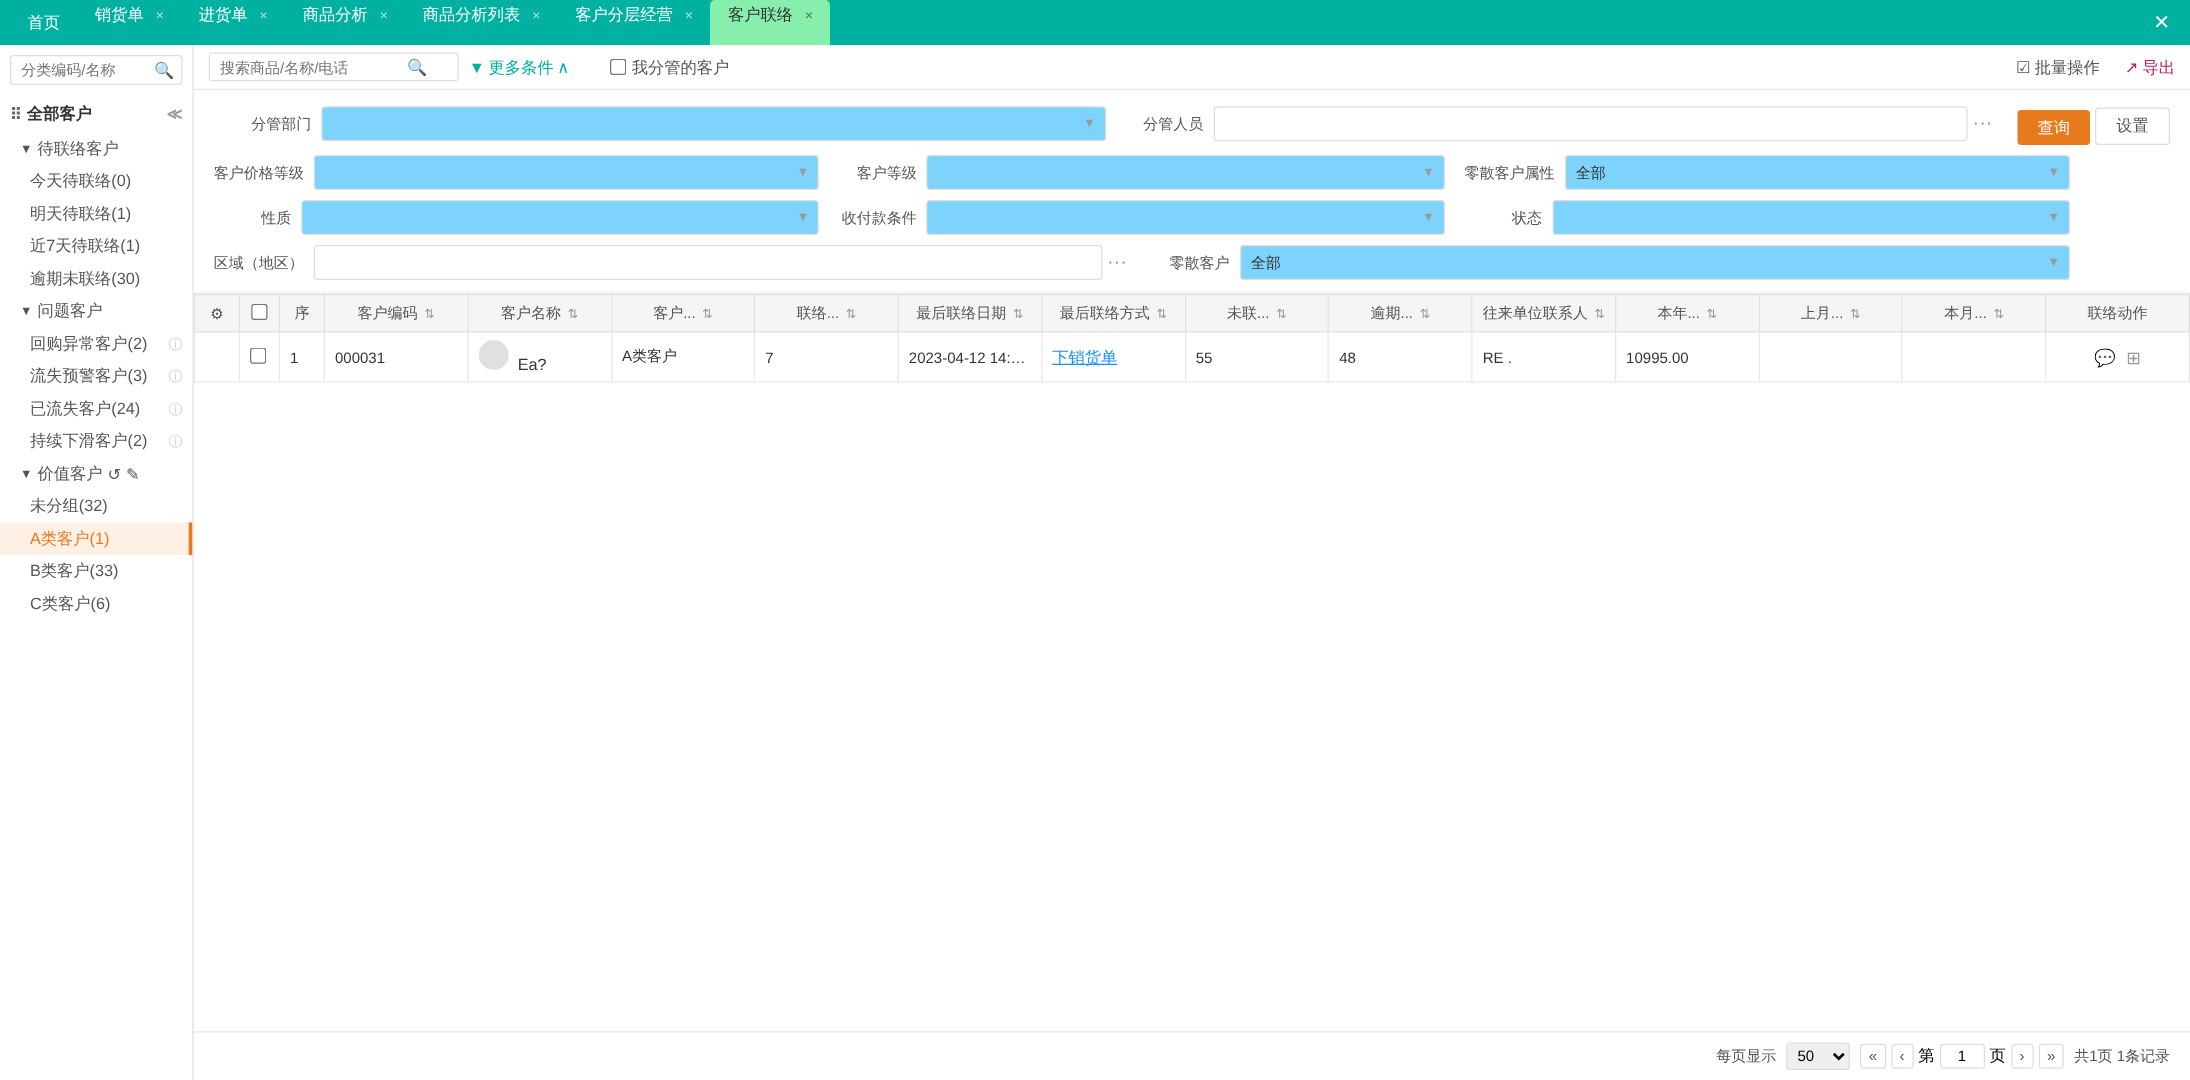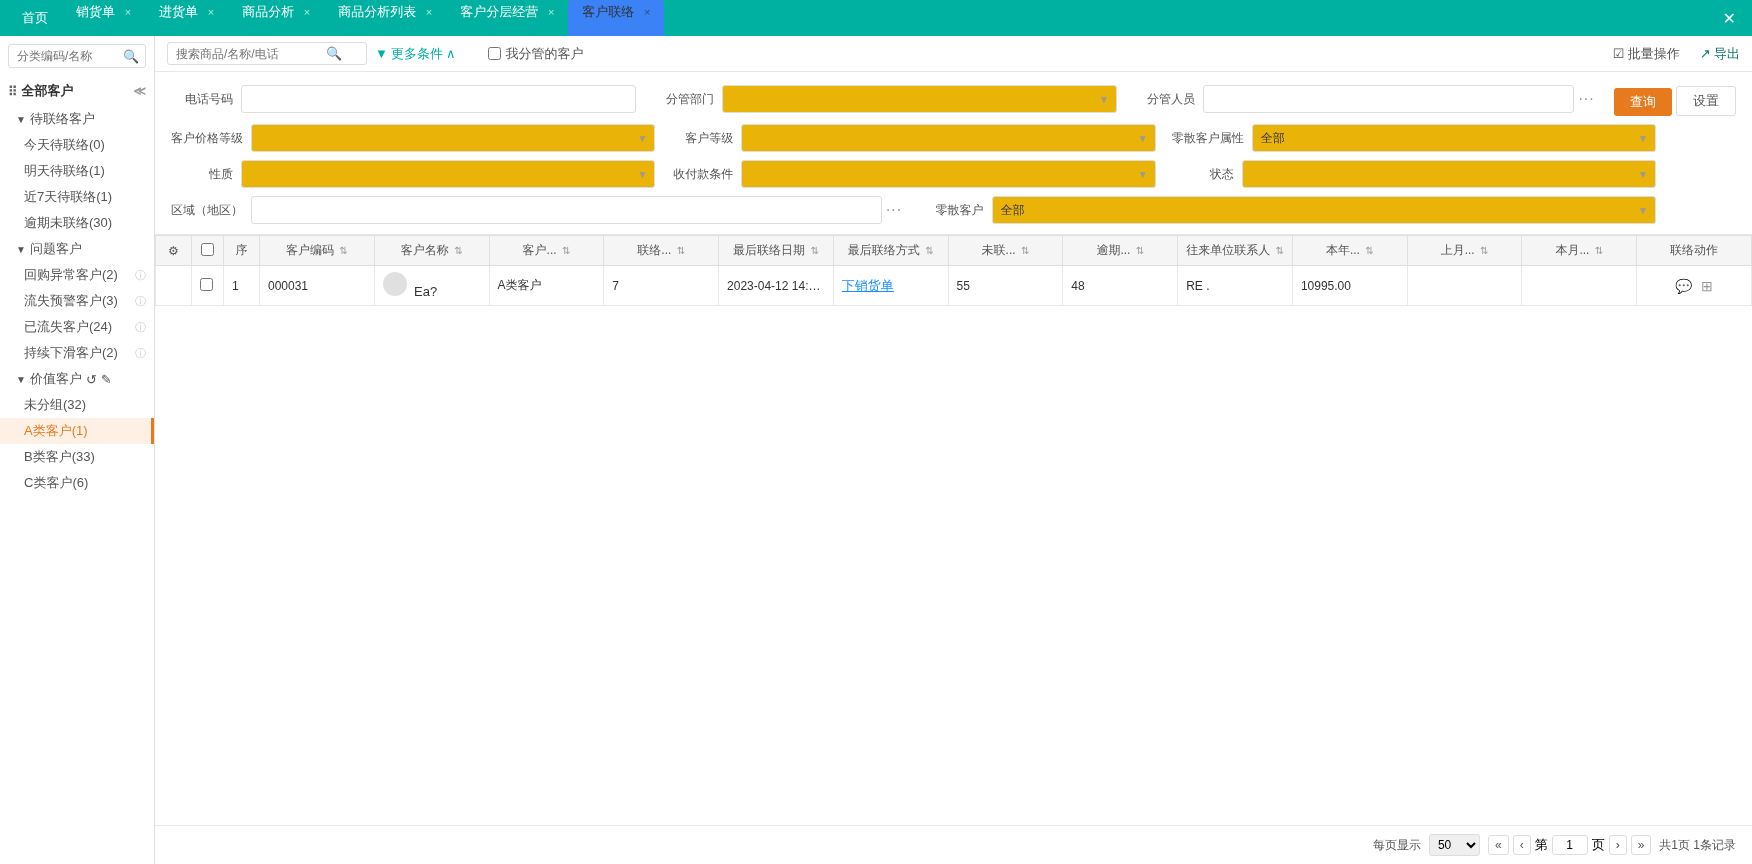--- a/index.html
+++ b/index.html
@@ -1,21 +1,21 @@
 <!DOCTYPE html>
 <html><head>
   <meta charset="utf-8">
   <style>
     * { box-sizing: border-box; margin: 0; padding: 0; font-family: 'Microsoft YaHei', Arial, sans-serif; font-size: 13px; }
     body { background: #f0f2f5; width: 1752px; height: 864px; overflow: hidden; }
 
     
     .top-nav { display: flex; align-items: center; background: #00b0a0; height: 36px; padding: 0 8px; }
     .top-nav .nav-item { color: #fff; padding: 0 14px; height: 36px; line-height: 24px; cursor: pointer; white-space: nowrap; position: relative; font-size: 13px; }
-    .top-nav .nav-item.active { background: #3b82f6; color: #333; border-radius: 4px 4px 0 0; }
+    .top-nav .nav-item.active { background: #86efac; color: #333; border-radius: 4px 4px 0 0; }
     .top-nav .nav-item .close-btn { margin-left: 6px; font-size: 11px; opacity: 0.7; }
     .top-nav .home { color: #fff; padding: 0 14px; height: 36px; line-height: 36px; font-size: 13px; }
     .top-nav .spacer { flex: 1; }
     .top-nav .close-x { color: #fff; font-size: 16px; cursor: pointer; padding: 0 8px; }
 
     
     .main-layout { display: flex; height: calc(864px - 36px); }
 
     
     .sidebar { width: 155px; background: #fff; border-right: 1px solid #e0e0e0; display: flex; flex-direction: column; overflow-y: auto; flex-shrink: 0; }
@@ -37,31 +37,31 @@
     
     .toolbar { display: flex; align-items: center; padding: 6px 12px; background: #fff; border-bottom: 1px solid #e8e8e8; gap: 8px; }
     .toolbar .search-box { display: flex; align-items: center; border: 1px solid #ddd; border-radius: 3px; padding: 3px 8px; min-width: 200px; }
     .toolbar .search-box input { border: none; outline: none; font-size: 12px; color: #999; width: 150px; }
     .toolbar .search-icon { color: #00b0a0; cursor: pointer; }
     .toolbar .filter-btn { display: flex; align-items: center; gap: 3px; color: #00b0a0; cursor: pointer; font-size: 12px; }
     .toolbar .filter-btn .filter-icon { font-size: 13px; }
     .toolbar .checkbox-label { display: flex; align-items: center; gap: 4px; font-size: 12px; color: #555; cursor: pointer; margin-left: 25px; }
     .toolbar-right { margin-left: auto; display: flex; align-items: center; gap: 20px; }
     .toolbar-right .btn-batch { font-size: 12px; color: #555; cursor: pointer; }
-    .toolbar-right .btn-export { font-size: 12px; color: #0f766e; cursor: pointer; }
+    .toolbar-right .btn-export { font-size: 12px; color: #be185d; cursor: pointer; }
 
     
     .filter-panel { background: #fff; border-bottom: 1px solid #e8e8e8; padding: 10px 16px; }
     .filter-row { display: flex; align-items: center; margin-bottom: 8px; gap: 0; }
     .filter-row:last-child { margin-bottom: 0; }
     .filter-field { display: flex; align-items: center; flex: 1; min-width: 0; }
     .filter-label { color: #555; font-size: 12px; white-space: nowrap; min-width: 70px; text-align: right; padding-right: 8px; }
     .filter-input { flex: 1; border: 1px solid #ddd; border-radius: 3px; padding: 4px 8px; font-size: 12px; outline: none; color: #333; min-width: 0; height: 28px; }
     .filter-select-wrap { flex: 1; position: relative; min-width: 0; }
-    .filter-select-wrap select { width: 100%; border: 1px solid #ddd; border-radius: 3px; padding: 4px 24px 4px 8px; font-size: 12px; outline: none; color: #333; height: 28px; appearance: none; background: #eab308; }
+    .filter-select-wrap select { width: 100%; border: 1px solid #ddd; border-radius: 3px; padding: 4px 24px 4px 8px; font-size: 12px; outline: none; color: #333; height: 28px; appearance: none; background: #7dd3fc; }
     .filter-select-wrap .arrow { position: absolute; right: 8px; top: 50%; transform: translateY(-50%); color: #999; pointer-events: none; font-size: 10px; }
     .filter-dots { color: #999; font-size: 16px; cursor: pointer; padding: 0 4px; }
     .btn-query { background: #e87a1e; color: #fff; border: none; border-radius: 3px; padding: 5px 16px; cursor: pointer; font-size: 13px; }
     .btn-settings { background: #fff; color: #555; border: 1px solid #ddd; border-radius: 3px; padding: 5px 16px; cursor: pointer; font-size: 13px; margin-top: 4px; }
     .btn-area { display: flex; align-items: flex-end; justify-content: center; padding-left: 16px; gap: 4px; min-width: 80px; }
 
     
     .table-area { flex: 1; overflow: auto; background: #fff; }
     table { width: 100%; border-collapse: collapse; table-layout: fixed; }
     thead tr { background: #f5f5f5; }
@@ -220,24 +220,20 @@
         <span class="btn-export">
           <span>↗</span>
           <span>导出</span>
         </span>
       </div>
     </div>
 
     <div class="filter-panel">
 
       <div class="filter-row">
-        <div class="filter-field" style="flex:2">
-          <span class="filter-label">电话号码</span>
-          <input class="filter-input" type="text" style="">
-        </div>
         <div class="filter-field" style="flex:2; margin-left:16px;">
           <span class="filter-label">分管部门</span>
           <div class="filter-select-wrap">
             <select></select>
             <span class="arrow">▼</span>
           </div>
         </div>
         <div class="filter-field" style="flex:2; margin-left:16px;">
           <span class="filter-label">分管人员</span>
           <input class="filter-input" type="text" style="flex: 1 1 0%;">

